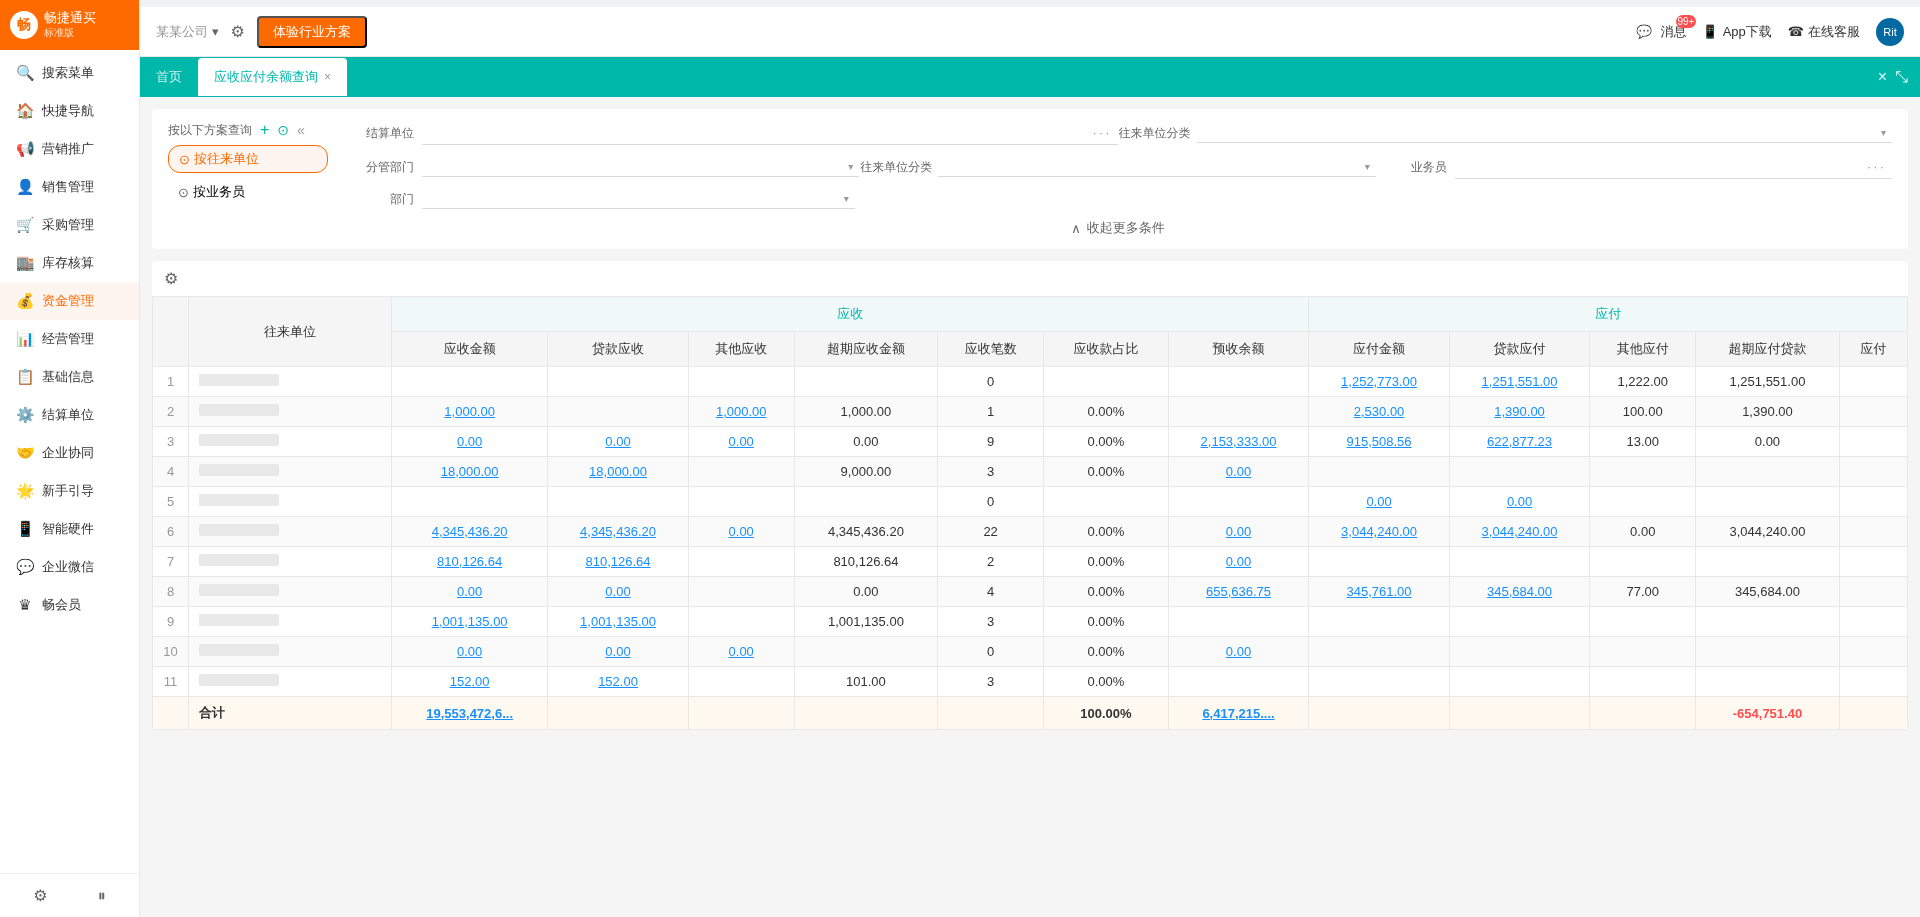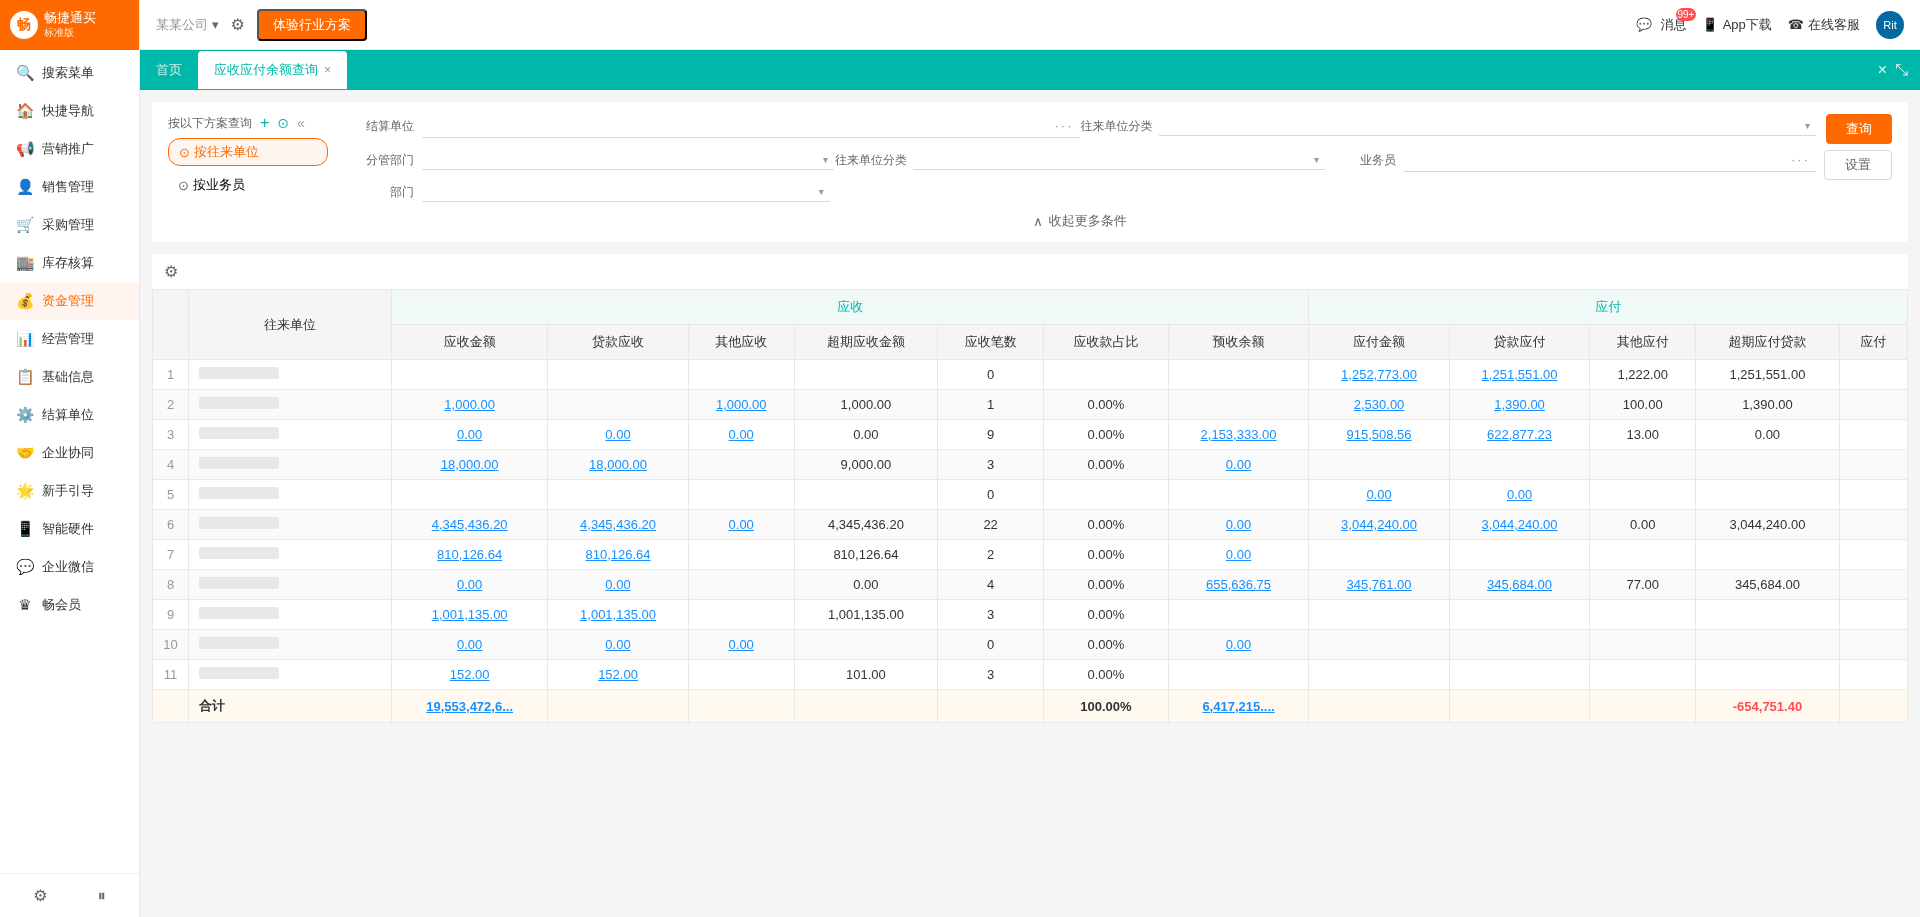--- a/index.html
+++ b/index.html
@@ -49,20 +49,21 @@
 
     
     .main { flex: 1; display: flex; flex-direction: column; height: 100%; overflow: hidden; }
 
     
     .topbar {
       height: 50px; background: #fff;
       display: flex; align-items: center;
       padding: 0 16px; gap: 12px;
       border-bottom: 1px solid #e8e8e8;
+      margin-top: 7px;
     }
     .topbar-breadcrumb { color: #999; font-size: 12px; display: flex; align-items: center; gap: 4px; }
     .topbar-dropdown { cursor: pointer; color: #666; }
     .topbar-settings { cursor: pointer; color: #666; font-size: 16px; }
     .topbar-promo {
       background: #ff6a00; color: #fff;
       border-radius: 4px; padding: 5px 14px;
       cursor: pointer; font-size: 13px;
     }
     .topbar-right { margin-left: auto; display: flex; align-items: center; gap: 16px; color: #333; }
@@ -390,24 +391,20 @@
               </div>
             </div>
           </div>
 
           <div class="filter-collapse">
             <span>∧</span>
             <span>收起更多条件</span>
           </div>
         </div>
 
-        <div class="filter-action-area">
-          <button class="btn-query">查询</button>
-          <button class="btn-settings">设置</button>
-        </div>
       </div>
     </div>
 
     <div class="table-container">
       <div class="table-settings-row">
         <span class="table-settings-icon">⚙</span>
       </div>
       <div style="overflow-x:auto;">
         <table>
           <thead>

